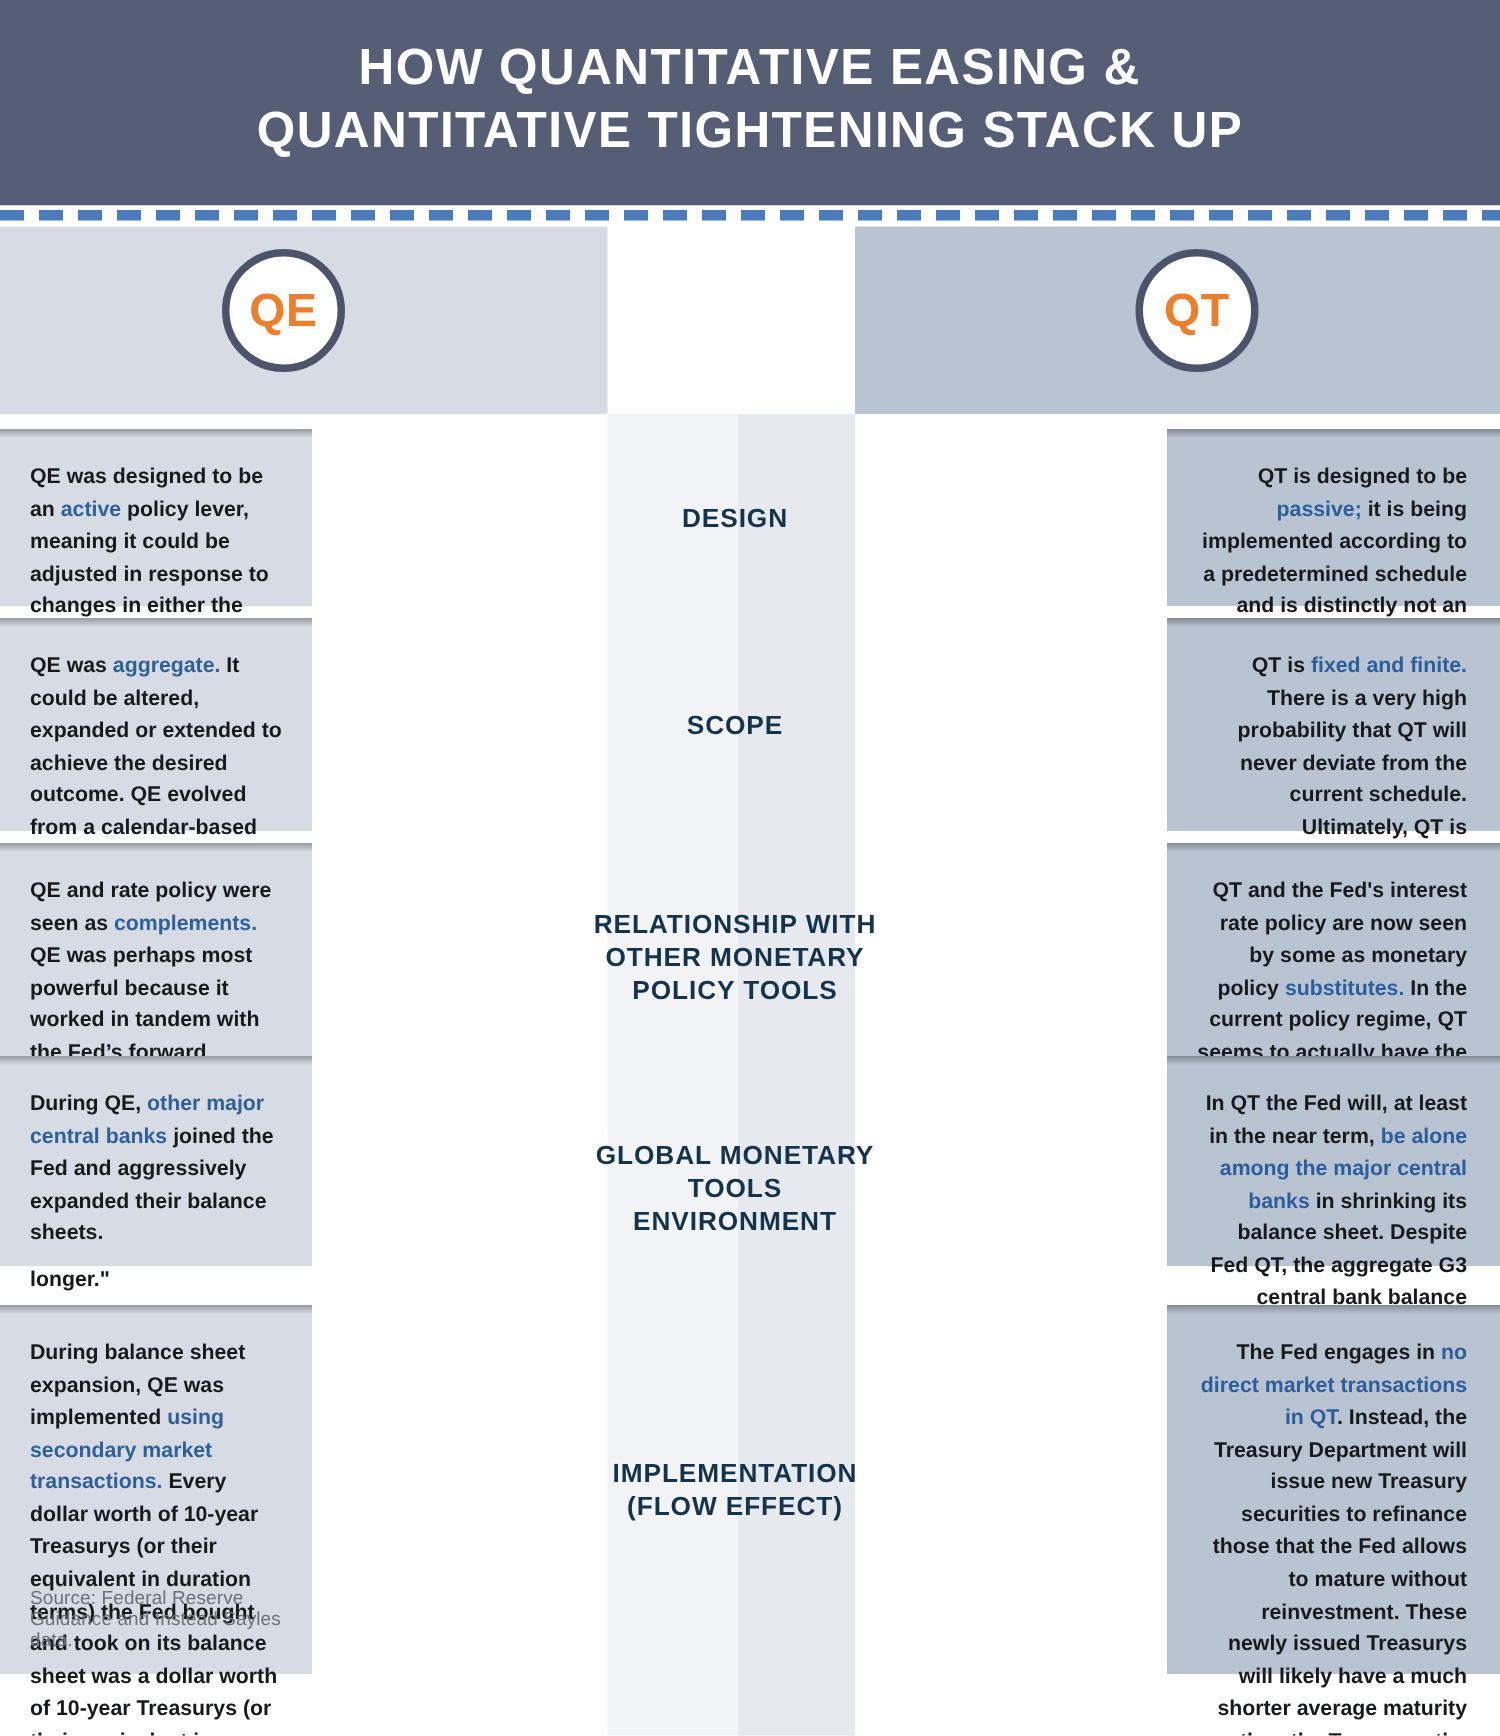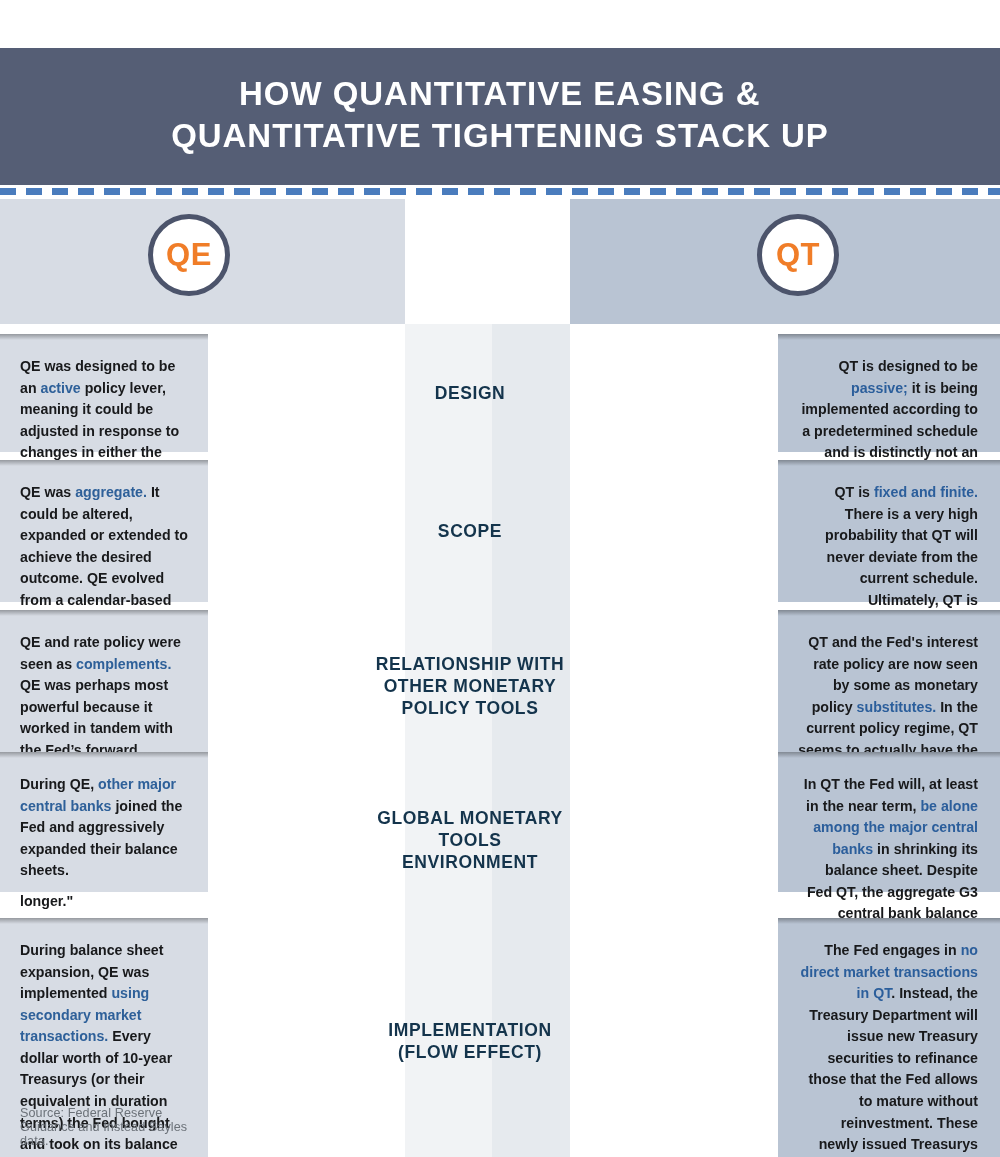--- a/index.html
+++ b/index.html
@@ -18,21 +18,20 @@
   
   .header {
     background: #555e75;
     height: 137px;
     display: flex;
     flex-direction: column;
     align-items: center;
     justify-content: center;
     box-sizing: border-box;
     padding: 6px 40px 10px 40px;
-    margin-top: 48px;
   }
   .header-line {
     color: #ffffff;
     font-weight: bold;
     font-size: 34px;
     letter-spacing: 1.0px;
     line-height: 1.22;
     text-align: center;
     font-stretch: condensed;
     transform: scaleX(0.97);
@@ -114,21 +113,21 @@
     font-stretch: condensed;
   }
   .panel-text .hl {
     color: #2e6099;
   }
   .panel.qt .panel-text .hl { color: #2b5e9b; text-align: right; }
 
   
   .center-label {
     position: absolute;
-    left: 370px;
+    left: 390px;
     width: 200px;
     text-align: center;
     color: #14344c;
     font-weight: bold;
     font-size: 17.5px;
     line-height: 1.26;
     letter-spacing: 0.6px;
     font-stretch: condensed;
   }
 

